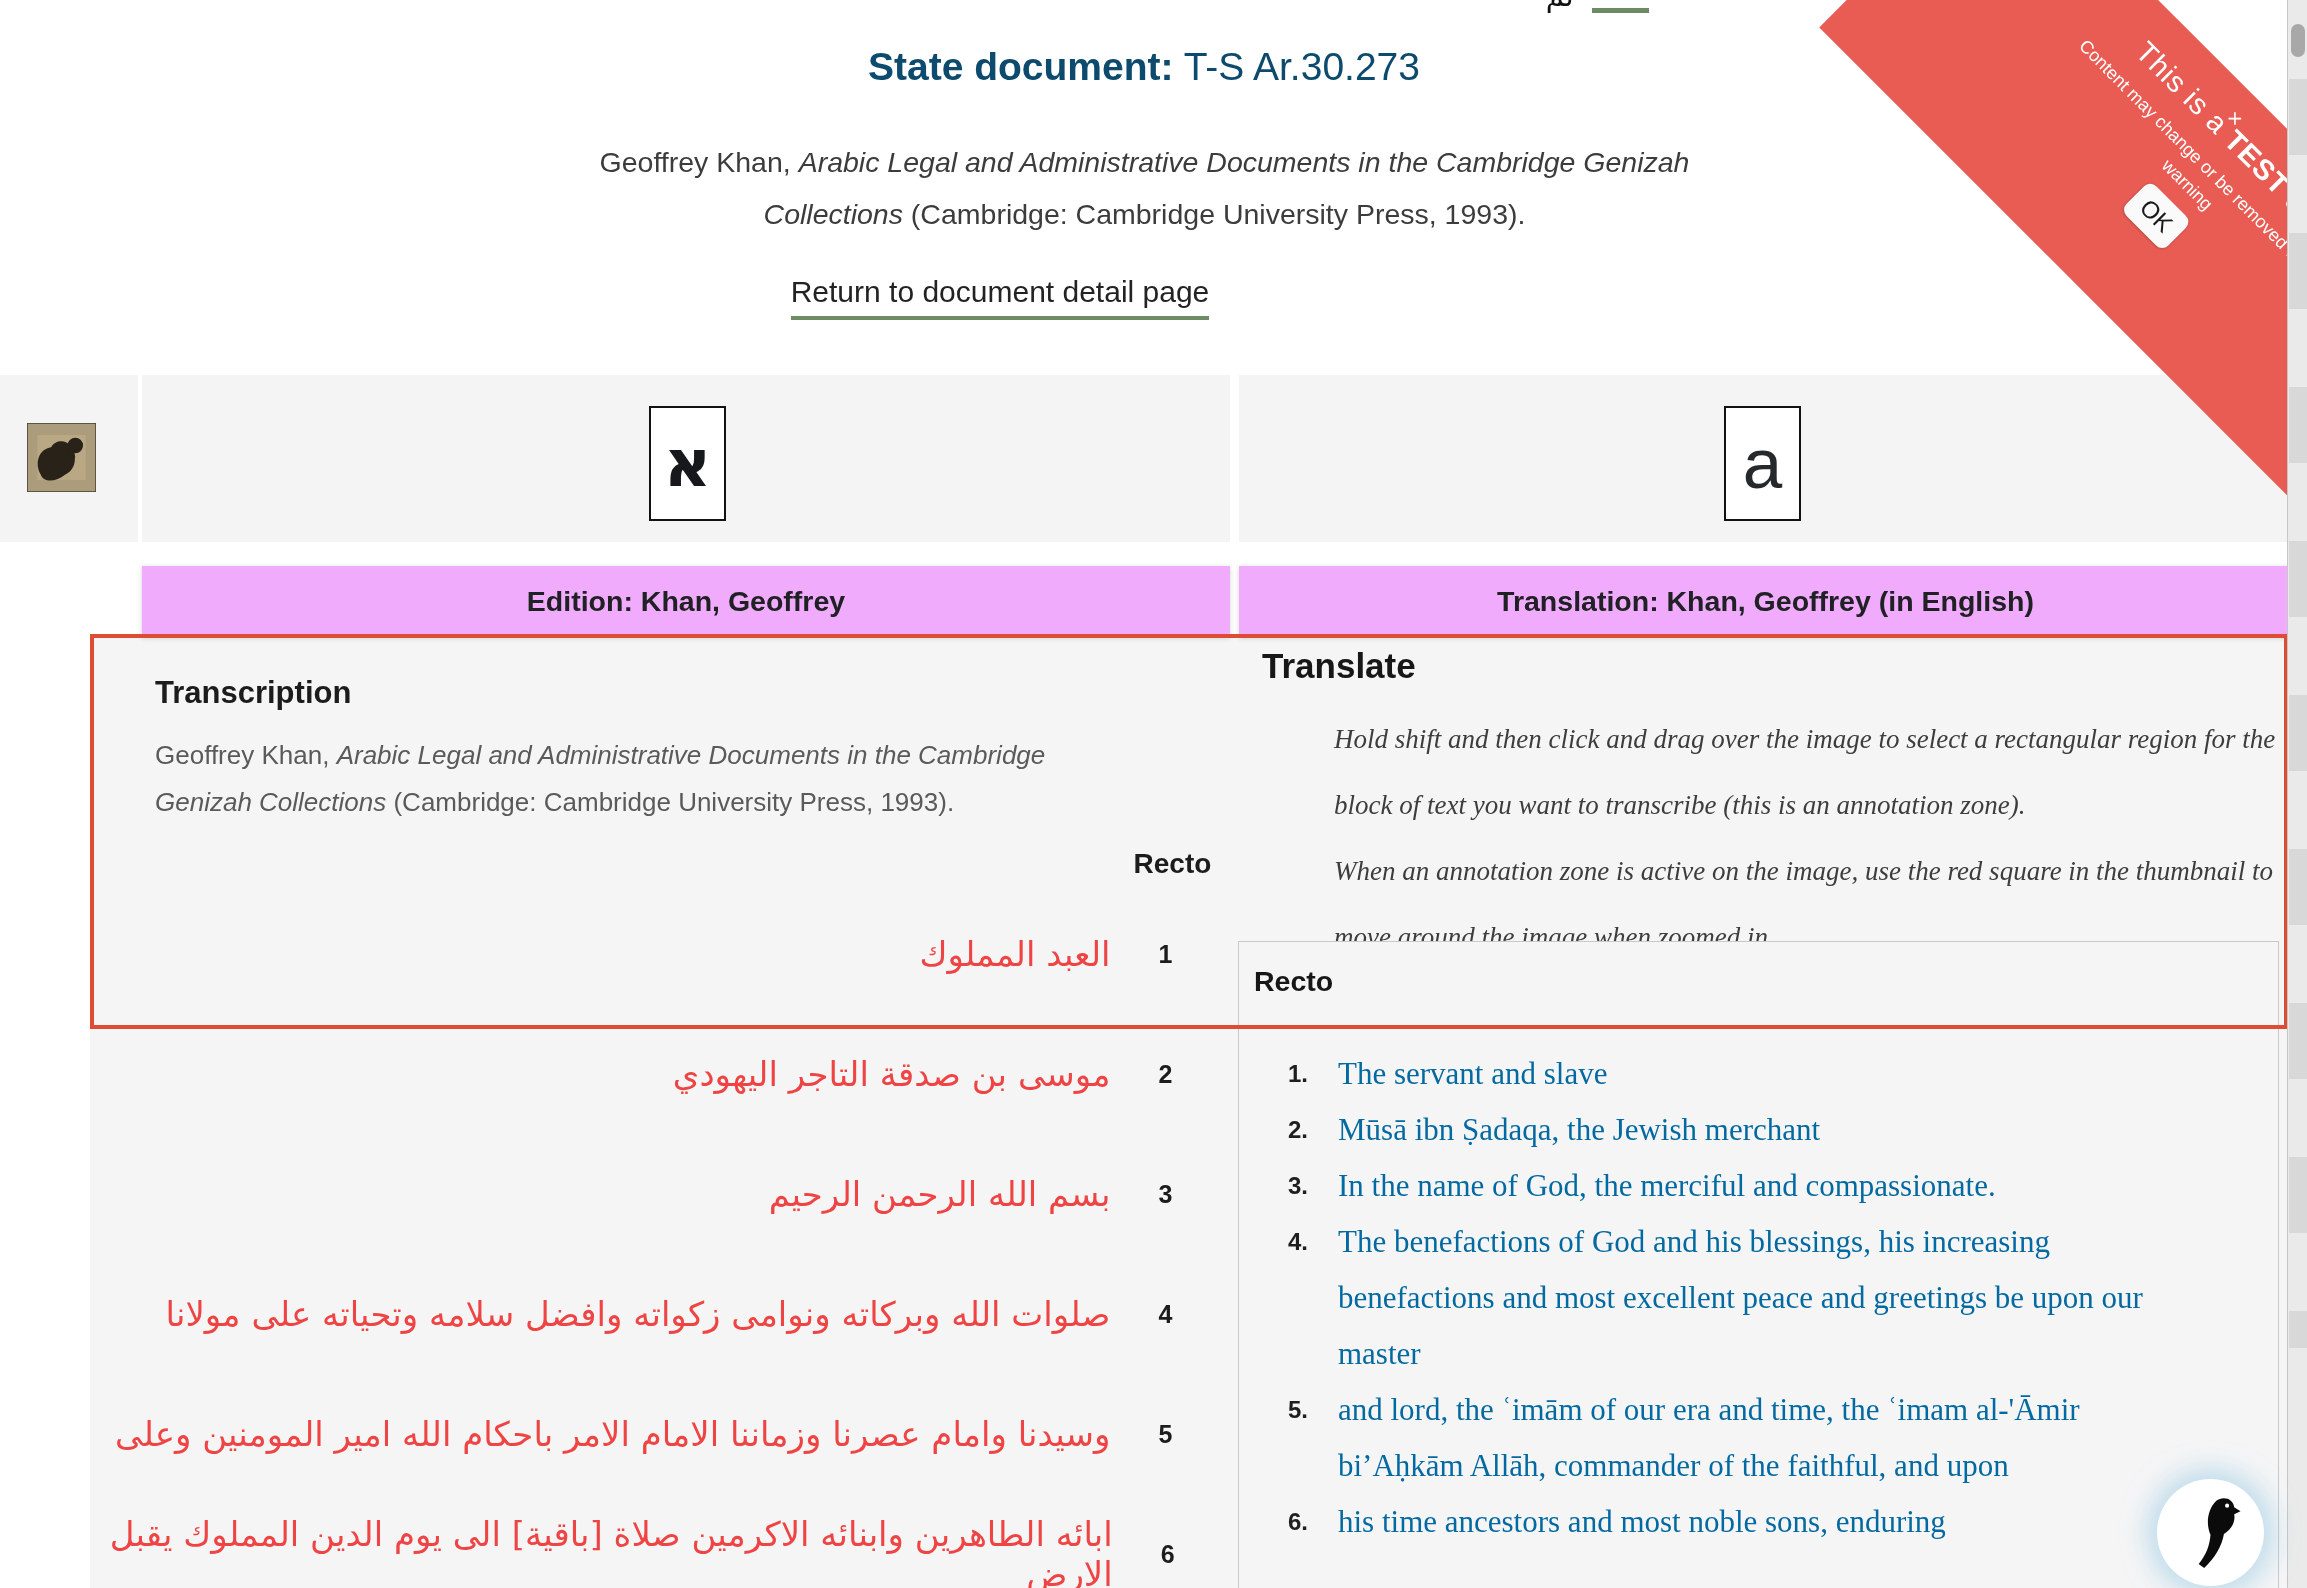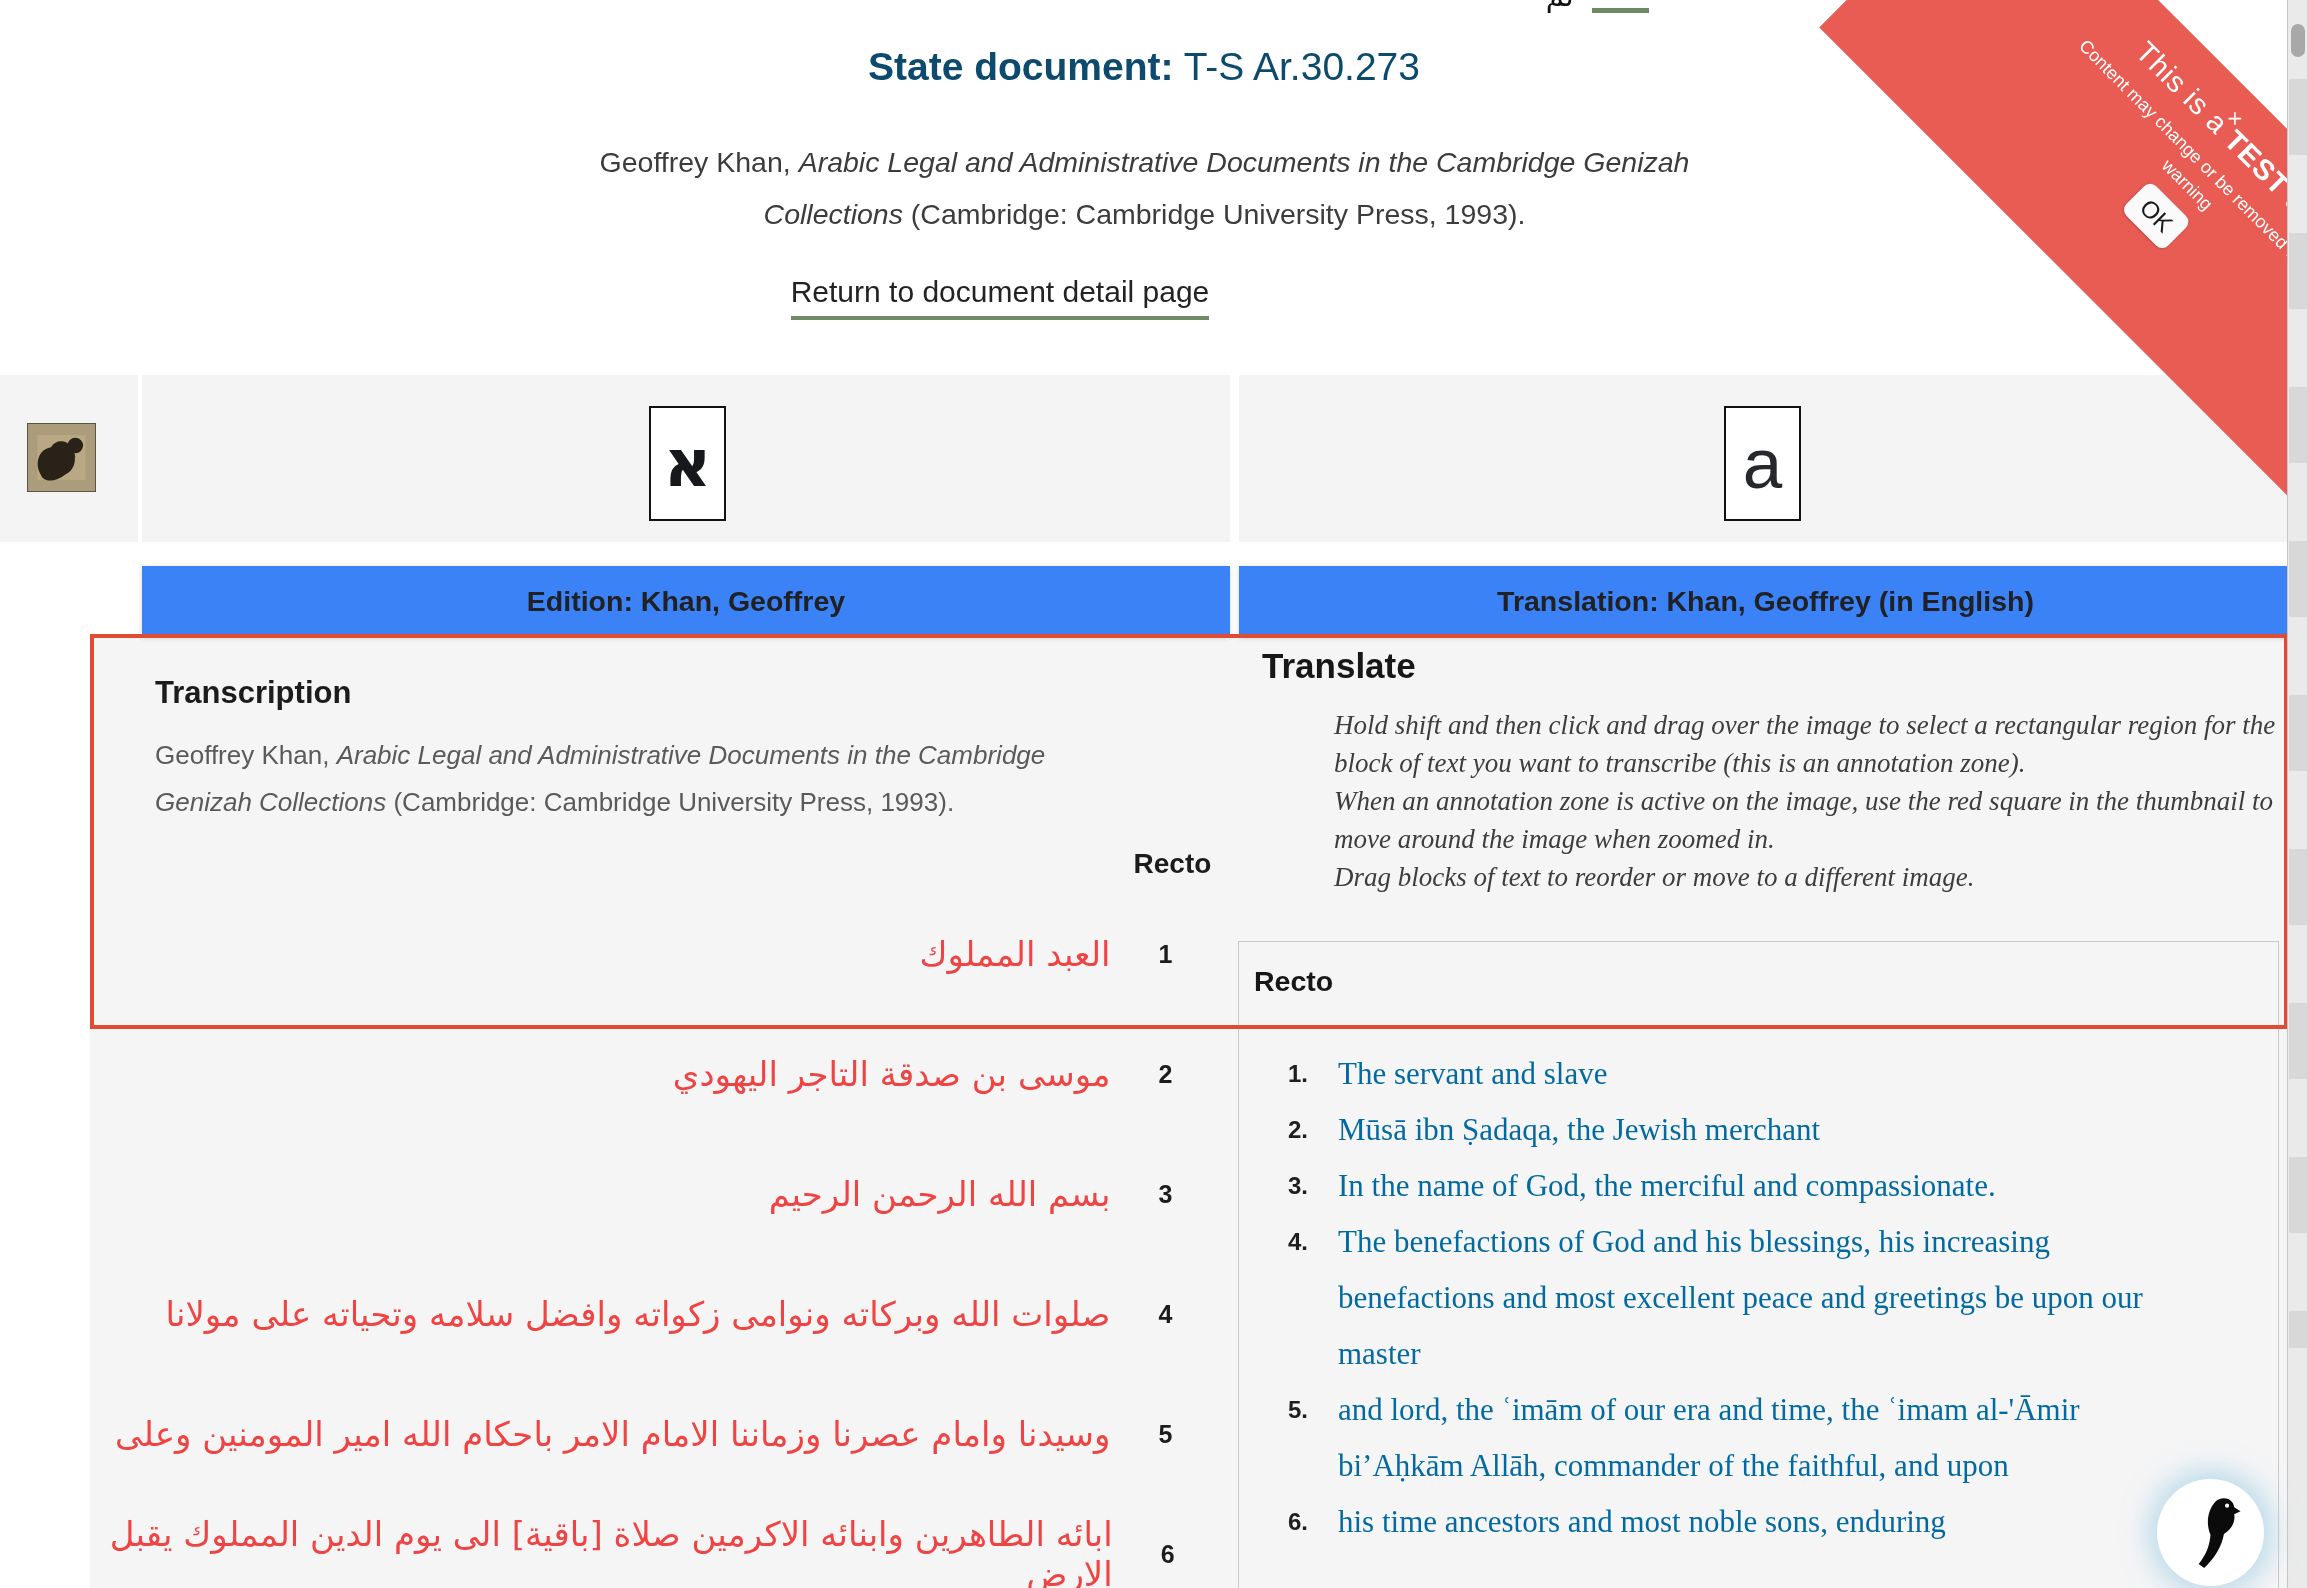--- a/index.html
+++ b/index.html
@@ -26,38 +26,38 @@
   .band.left{left:142px;width:1088px;}
   .band.right{left:1239px;width:1049px;}
   .thumb{position:absolute;left:27px;top:48px;width:69px;height:69px;cursor:pointer;}
   .glyph-box{position:absolute;top:31px;width:73px;height:111px;background:#ffffff;border:2.6px solid #121212;
     display:flex;align-items:center;justify-content:center;cursor:pointer;}
   .band.left .glyph-box{left:507px;}
   .band.right .glyph-box{left:485px;}
   .glyph-box .heb{font-size:66px;font-weight:700;color:#16181b;font-family:"DejaVu Sans",sans-serif;line-height:1;}
   .glyph-box .lat{font-size:71px;font-weight:400;color:#26292c;font-family:"Liberation Sans",sans-serif;line-height:1;}
   
-  .tab{position:absolute;top:566px;height:71px;background:#3b82f6;box-shadow:0 0.9px 5.2px rgba(0,0,0,.16);
+  .tab{position:absolute;top:566px;height:71px;background:#f0abfc;box-shadow:0 0.9px 5.2px rgba(0,0,0,.16);
     display:flex;align-items:center;justify-content:center;font-size:28.5px;font-weight:700;color:#202124;cursor:pointer;z-index:20;}
   .tab.left{left:142px;width:1088px;}
   .tab.right{left:1239px;width:1053px;}
   
   .content-bg{position:absolute;left:90px;top:636px;width:2198px;height:952px;background:#f5f5f6;}
   .annotation-zone{position:absolute;left:90px;top:634px;width:2198px;height:395px;border:4.3px solid #df4c34;box-sizing:border-box;z-index:30;}
   
   .ts-heading{position:absolute;left:155px;top:675px;font-size:31px;font-weight:700;color:#1c1c1c;}
   .ts-citation{position:absolute;left:155px;top:732px;width:976px;font-size:26px;line-height:47px;color:#5a5a5a;}
   .ts-recto{position:absolute;left:846px;top:848px;width:367px;text-align:right;font-size:28px;font-weight:700;color:#1c1c1c;padding-right:1.7px;box-sizing:border-box;}
   .ts-lines{position:absolute;left:104px;top:894px;width:1109px;}
   .t-row{height:120px;display:flex;align-items:center;justify-content:flex-end;gap:48px;padding-right:28.5px;}
   .t-row .ar{font-family:"DejaVu Sans",sans-serif;font-size:34px;color:#ef4444;direction:rtl;unicode-bidi:isolate;}
   .t-row .ln{font-size:25px;font-weight:700;color:#1c1c1c;width:26px;}
   
   .tr-heading{position:absolute;left:1262px;top:646px;font-size:35px;font-weight:700;color:#171717;}
-  .tr-instructions{position:absolute;left:1334px;top:706px;width:963px;font-family:"Liberation Serif",serif;font-style:italic;font-size:27px;line-height:38px;color:#3d3d3d;}
+  .tr-instructions{position:absolute;left:1334px;top:706px;width:963px;font-family:"Liberation Serif",serif;font-style:italic;font-size:27px;line-height:66px;color:#3d3d3d;}
   .tr-instructions p{margin:0;}
   .translation-box{position:absolute;left:1238px;top:941px;width:1041px;height:656px;border:1.7px solid #c9c9c9;box-sizing:border-box;background:#f5f5f6;}
   .tr-recto{position:absolute;left:1254px;top:965px;font-size:28.5px;font-weight:700;color:#171717;z-index:31;}
   .tr-items{position:absolute;left:1269px;top:1046px;width:993px;z-index:31;}
   .tr-item{display:flex;align-items:flex-start;margin:0;}
   .tr-item .no{width:45px;text-align:left;padding-left:19px;font-size:24px;font-weight:700;color:#1f1f1f;line-height:56px;flex:0 0 auto;box-sizing:border-box;}
   .tr-item .tx{margin-left:24px;width:829px;font-family:Liberation Serif, serif;font-size:31px;line-height:56px;color:#0369a1;}
   
   .ribbon-band{position:absolute;left:1802px;top:69px;width:743px;height:259px;background:#e85c54;transform:rotate(45deg);
     z-index:50;display:flex;flex-direction:column;align-items:center;justify-content:flex-start;padding-top:29px;box-sizing:border-box;color:#fff;}

